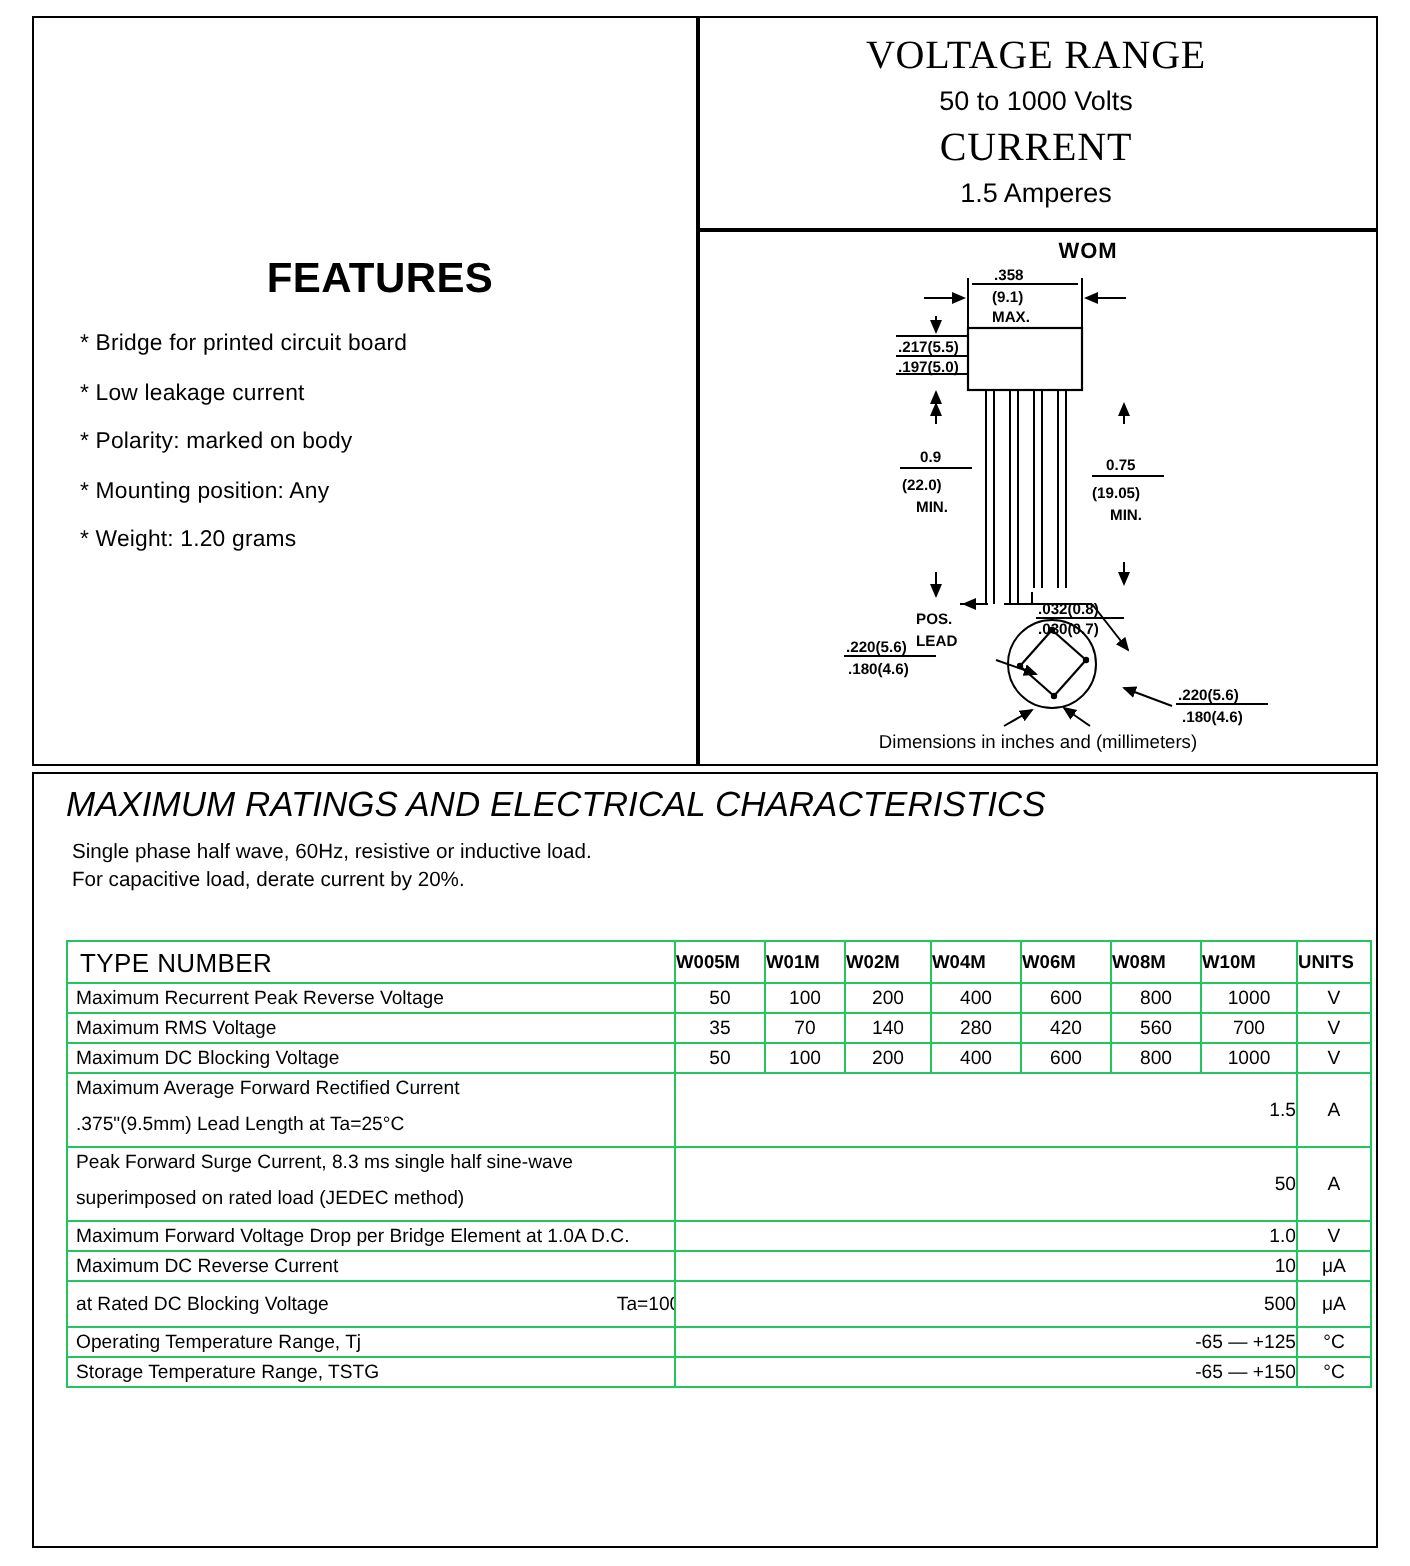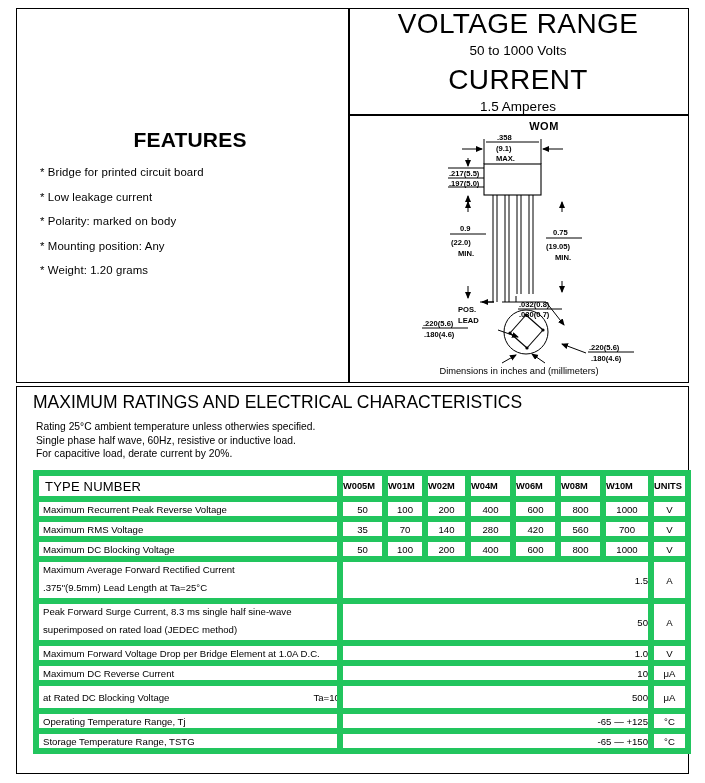--- a/index.html
+++ b/index.html
@@ -10,46 +10,46 @@
   
   .frame{position:absolute;border:1.6px solid #000;box-sizing:border-box;}
   #frame-top{left:16px;top:8px;width:673px;height:375px;}
   #frame-bottom{left:16px;top:386px;width:673px;height:388px;}
   .vdiv{position:absolute;background:#000;width:1.6px;}
   .hdiv{position:absolute;background:#000;height:1.6px;}
 
   
   #voltage-box{position:absolute;left:349px;top:10px;width:338px;height:103px;
       display:flex;flex-direction:column;align-items:center;justify-content:center;}
-  #voltage-box .big{font-size:28px;letter-spacing:.4px;line-height:1.25;}
+  #voltage-box .big{font-size:20px;letter-spacing:.4px;line-height:1.25;font-family:Liberation Serif, serif;}
   #voltage-box .small{font-size:13.5px;line-height:1.5;}
 
   
   #features{position:absolute;left:40px;top:128px;width:300px;}
   #features h2{font-size:21px;font-weight:bold;margin:0 0 14px 0;letter-spacing:.2px;text-align:center;}
   #features .feat{font-size:11.4px;margin-bottom:12.5px;letter-spacing:.1px;}
 
   
   #drawing{position:absolute;left:350px;top:116px;width:338px;height:266px;}
   #wom-label{position:absolute;left:0;top:4px;width:338px;text-align:center;
       font-size:11px;font-weight:bold;letter-spacing:.5px;margin-left:25px;}
   #dims-caption{position:absolute;left:0;bottom:6px;width:338px;text-align:center;
       font-size:9.3px;}
   svg{display:block;}
   .dimtxt{font-family:"Liberation Sans",sans-serif;font-size:7.6px;fill:#000;}
   .dimtxt.b{font-weight:bold;}
 
   
-  #ratings-title{position:absolute;left:33px;top:392px;font-size:17.5px;letter-spacing:0px;}
+  #ratings-title{position:absolute;left:33px;top:392px;font-size:17.5px;letter-spacing:0px;font-style:italic;}
   #ratings-notes{position:absolute;left:36px;top:420px;font-size:10.3px;line-height:1.33;}
 
   
   #spec-table{position:absolute;left:33px;top:470px;width:640px;border-collapse:collapse;
       table-layout:fixed;}
-  #spec-table td{border:6px solid #22c55e;font-size:9.6px;padding:0 0 0 4px;height:14px;
+  #spec-table td{border:1px solid #22c55e;font-size:9.6px;padding:0 0 0 4px;height:14px;
       vertical-align:middle;white-space:nowrap;overflow:hidden;}
   #spec-table td.num{text-align:center;padding:0;}
   #spec-table td.hdr{text-align:left;font-weight:bold;font-size:9.3px;padding:0;}
   #spec-table td.desc-hdr{font-size:13px;padding-left:6px;height:20px;letter-spacing:.2px;}
   #spec-table td.tall{height:22px;}
   #spec-table td.val{text-align:right;font-size:9.6px;padding:0;}
   .pad-ta{display:inline-block;width:168px;}
 </style>
 </head>
 <body>
@@ -182,21 +182,20 @@
         <text class="dimtxt b" x="241" y="245">.180(4.6)</text>
         <line x1="238" y1="236" x2="284" y2="236" stroke="#000" stroke-width="1"></line>
       </g>
     </svg>
   </div>
 
   <div class="frame" id="frame-bottom"></div>
 
   <div id="ratings-title">MAXIMUM RATINGS AND ELECTRICAL CHARACTERISTICS</div>
   <div id="ratings-notes">
-    <div>Rating 25°C ambient temperature unless otherwies specified.</div>
     <div>Single phase half wave, 60Hz, resistive or inductive load.</div>
     <div>For capacitive load, derate current by 20%.</div>
   </div>
 
   <table id="spec-table">
     <colgroup>
       <col style="width:304px">
         <col style="width:45px">
         <col style="width:40px">
       <col style="width:43px">

